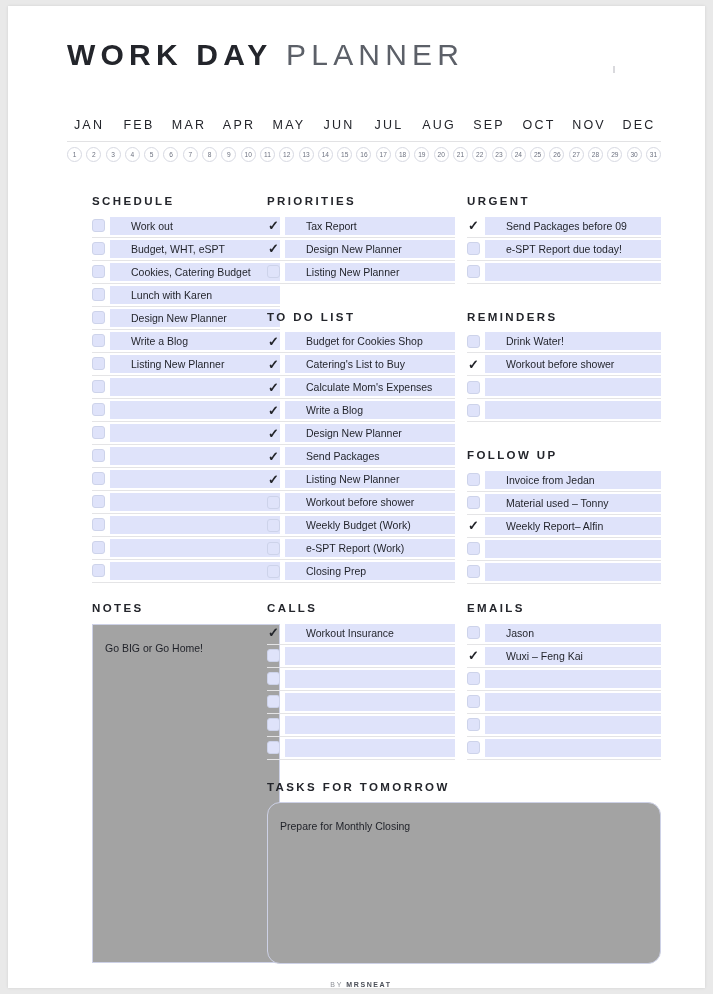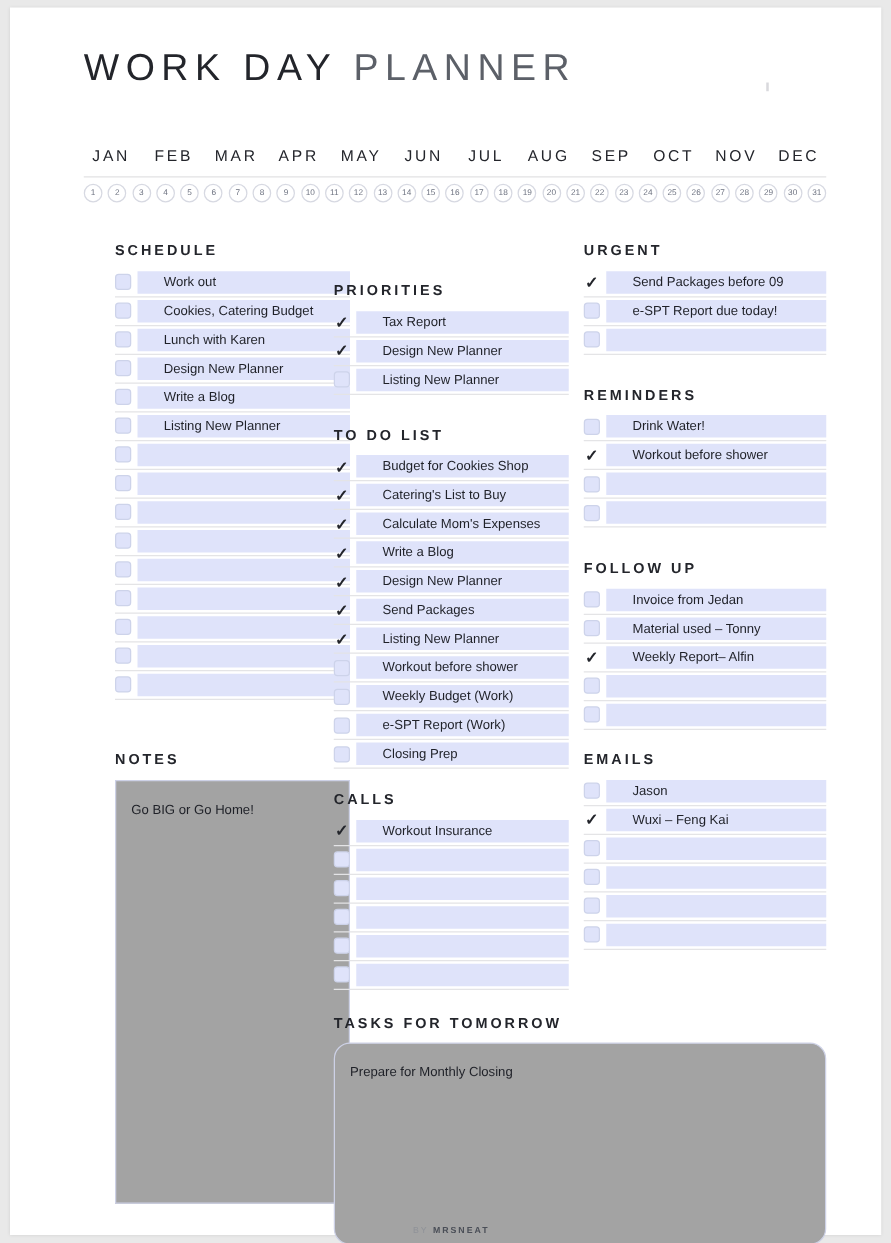--- a/index.html
+++ b/index.html
@@ -34,21 +34,21 @@
   .title {
     position: absolute;
     left: 6px;
     top: 34px;
     white-space: nowrap;
     font-size: 30px;
     letter-spacing: 5.2px;
     line-height: 1;
   }
   .title .bold {
-    font-weight: normal;
+    font-weight: bold;
     color: #23252b;
   }
   .title .light {
     font-weight: normal;
     color: #5c6068;
   }
   .title-dot {
     position: absolute;
     left: 552px;
     top: 60px;
@@ -101,21 +101,21 @@
     color: #6d7280;
     display: flex;
     align-items: center;
     justify-content: center;
     box-sizing: border-box;
   }
 
   
   .col { position: absolute; }
   .col-1 { left: 6px;   width: 188px; margin-left: 25px; }
-  .col-2 { left: 206px; width: 188px; margin-top: 32px; }
+  .col-2 { left: 206px; width: 188px; }
   .col-3 { left: 406px; width: 194px; }
 
   .sec-title {
     font-size: 11.5px;
     font-weight: bold;
     letter-spacing: 2.4px;
     color: #23252b;
     margin: 0 0 9px 0;
     line-height: 1;
   }
@@ -264,20 +264,24 @@
 
   <div class="col col-1" style="top:190px;">
     <div class="sec-title">SCHEDULE</div>
     <div class="rows">
           <div class="row">
             <div class="box"></div>
             <div class="field">Work out</div>
           </div>
           <div class="row">
             <div class="box"></div>
+            <div class="field">Budget, WHT, eSPT</div>
+          </div>
+          <div class="row">
+            <div class="box"></div>
             <div class="field">Cookies, Catering Budget</div>
           </div>
           <div class="row">
             <div class="box"></div>
             <div class="field">Lunch with Karen</div>
           </div>
           <div class="row">
             <div class="box"></div>
             <div class="field">Design New Planner</div>
           </div>

